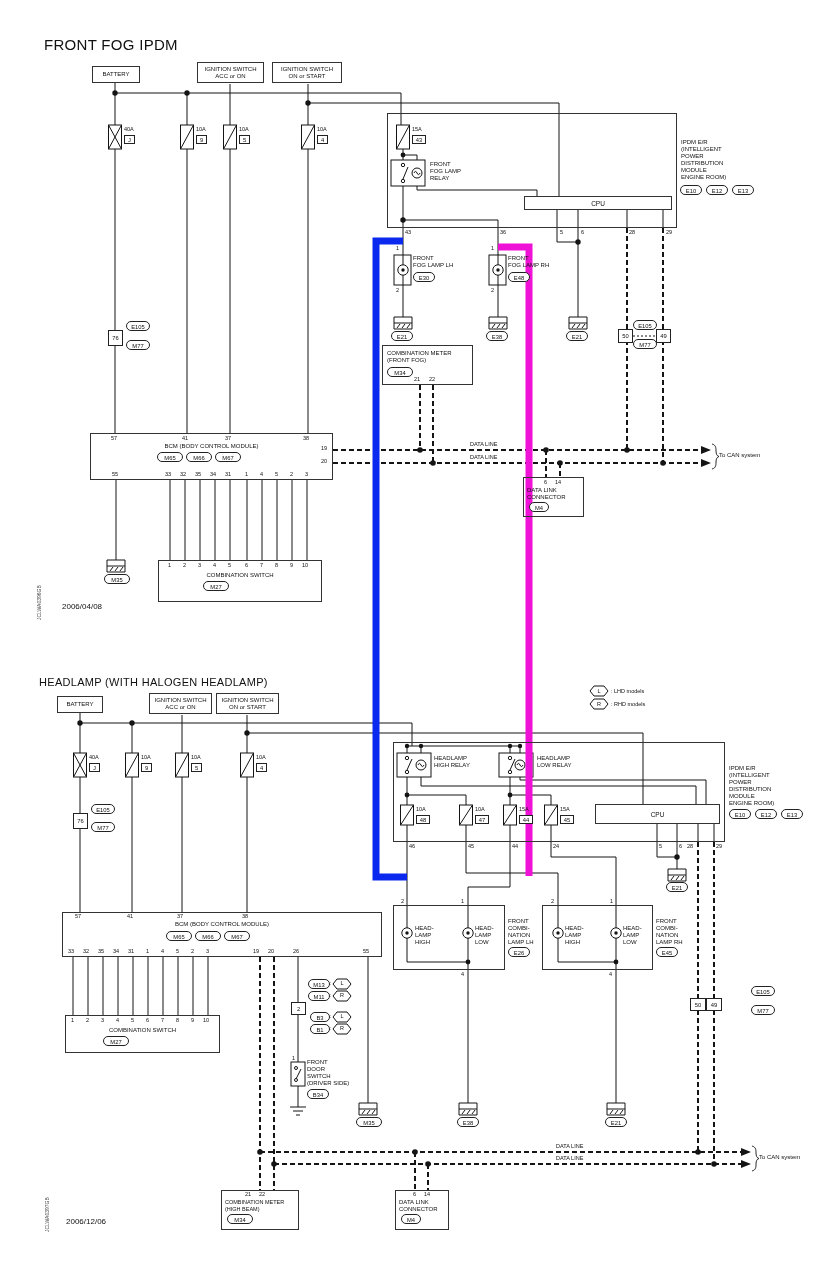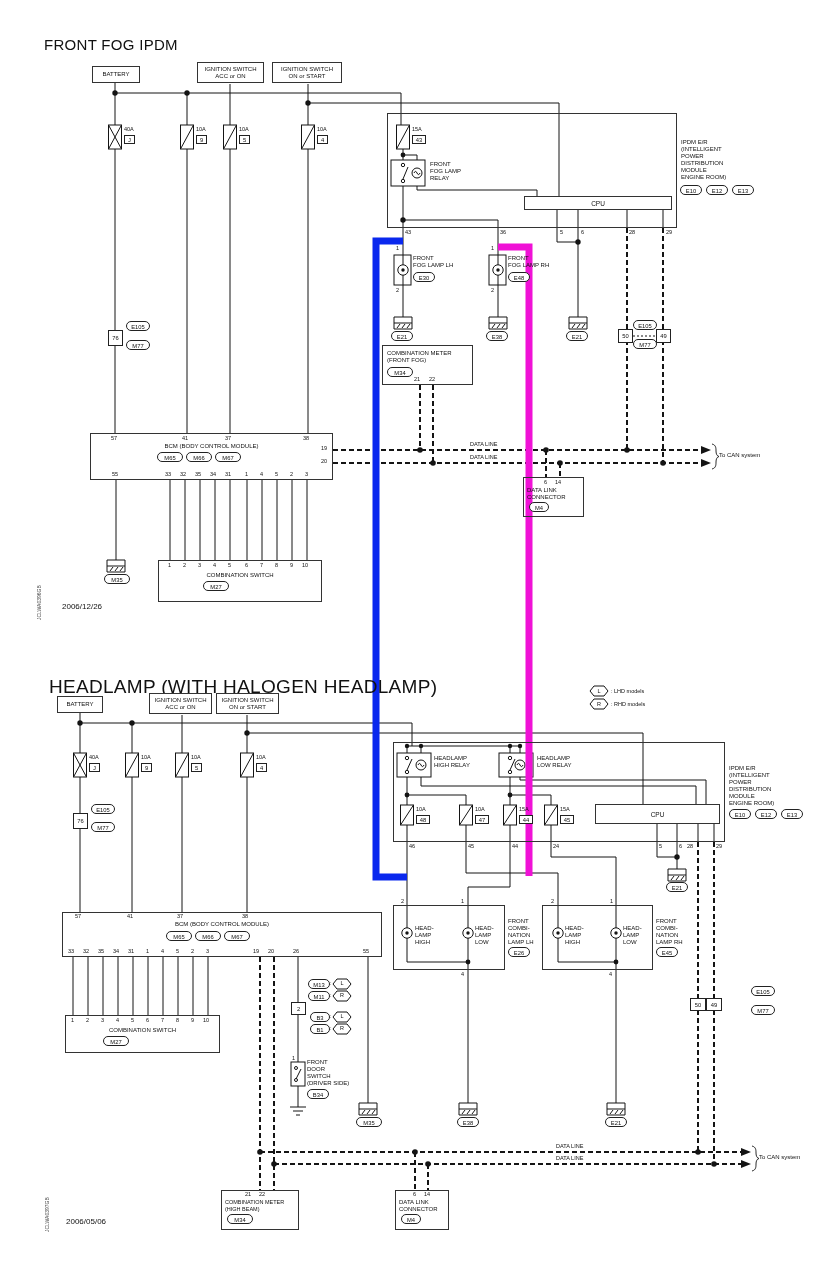--- a/index.html
+++ b/index.html
@@ -315,24 +315,24 @@
 <div class="pin" style="left:228px;top:562px;">5</div>
 <div class="pin" style="left:245px;top:562px;">6</div>
 <div class="pin" style="left:260px;top:562px;">7</div>
 <div class="pin" style="left:275px;top:562px;">8</div>
 <div class="pin" style="left:290px;top:562px;">9</div>
 <div class="pin" style="left:302px;top:562px;">10</div>
 <div class="lbl ctr" style="left:158px;top:572px;width:164px;">COMBINATION SWITCH</div>
 <div class="oval" style="left:203px;top:581px;width:26px;">M27</div>
 <div class="oval" style="left:104px;top:574px;width:26px;">M35</div>
 
-<div class="pin" style="left:62px;top:604px;font-size:8px;">2006/12/26</div>
+<div class="pin" style="left:62px;top:604px;font-size:8px;">2006/04/08</div>
 <div class="vtxt" style="left:36px;top:620px;">JCLWA0396GB</div>
 
-<div class="ttl" style="left:49px;top:676px;font-size:19px;">HEADLAMP (WITH HALOGEN HEADLAMP)</div>
+<div class="ttl" style="left:39px;top:676px;font-size:11px;">HEADLAMP (WITH HALOGEN HEADLAMP)</div>
 
 <div class="pin ctr" style="left:590px;top:688px;width:18px;">L</div>
 <div class="pin" style="left:611px;top:688px;">: LHD models</div>
 <div class="pin ctr" style="left:590px;top:701px;width:18px;">R</div>
 <div class="pin" style="left:611px;top:701px;">: RHD models</div>
 
 <div class="cbox" style="left:57px;top:696px;width:46px;height:17px;">
       <span>BATTERY</span>
     </div>
 <div class="cbox" style="left:149px;top:693px;width:63px;height:21px;">
@@ -502,16 +502,16 @@
 <span>(HIGH BEAM)</span></div>
 <div class="oval" style="left:227px;top:1214px;width:26px;">M34</div>
 
 <div class="obox" style="left:395px;top:1190px;width:54px;height:40px;background:#fff;"></div>
 <div class="pin" style="left:413px;top:1191px;">6</div>
 <div class="pin" style="left:424px;top:1191px;">14</div>
 <div class="lbl" style="left:399px;top:1199px;"><span>DATA LINK</span>
 <span>CONNECTOR</span></div>
 <div class="oval" style="left:401px;top:1214px;width:20px;">M4</div>
 
-<div class="pin" style="left:66px;top:1219px;font-size:8px;">2006/05/06</div>
+<div class="pin" style="left:66px;top:1219px;font-size:8px;">2006/12/06</div>
 <div class="vtxt" style="left:44px;top:1232px;">JCLWA0397GB</div>
 
 </div>
 
 </body></html>

